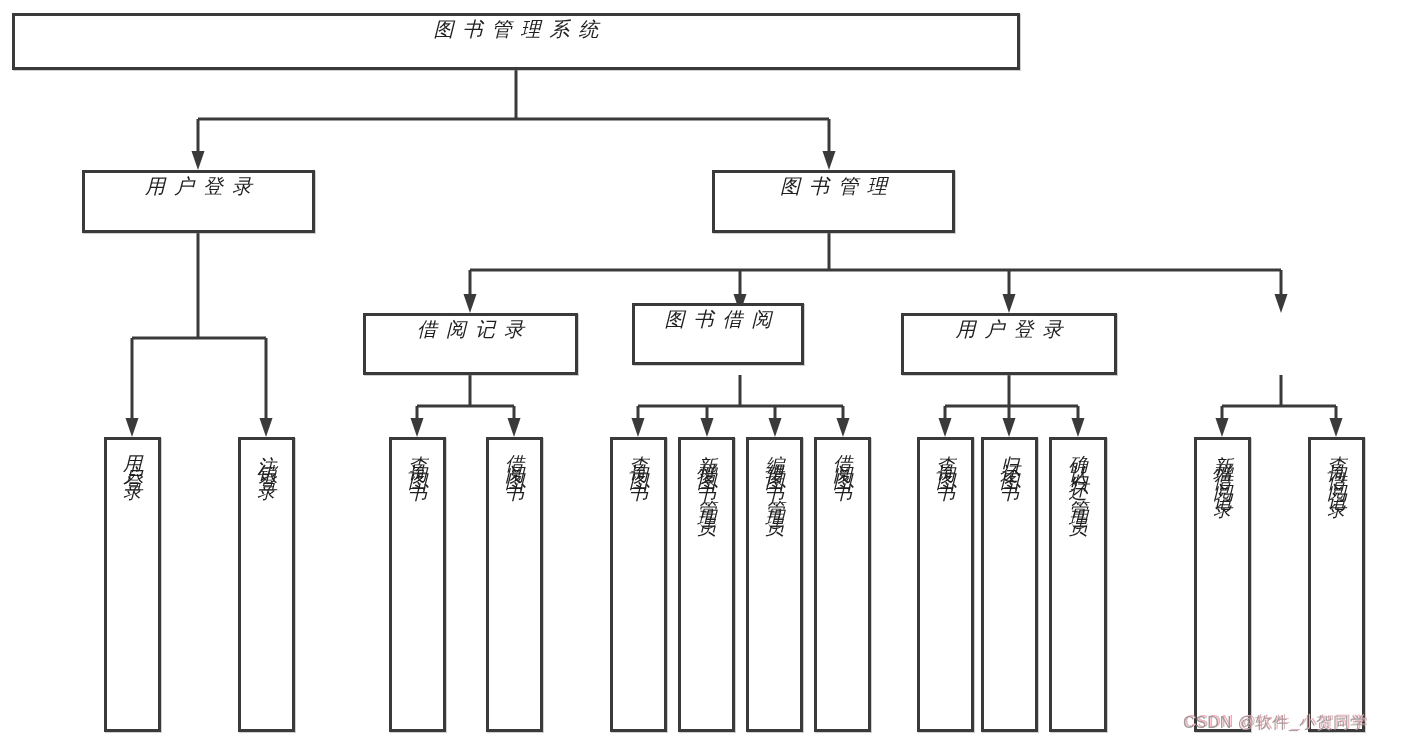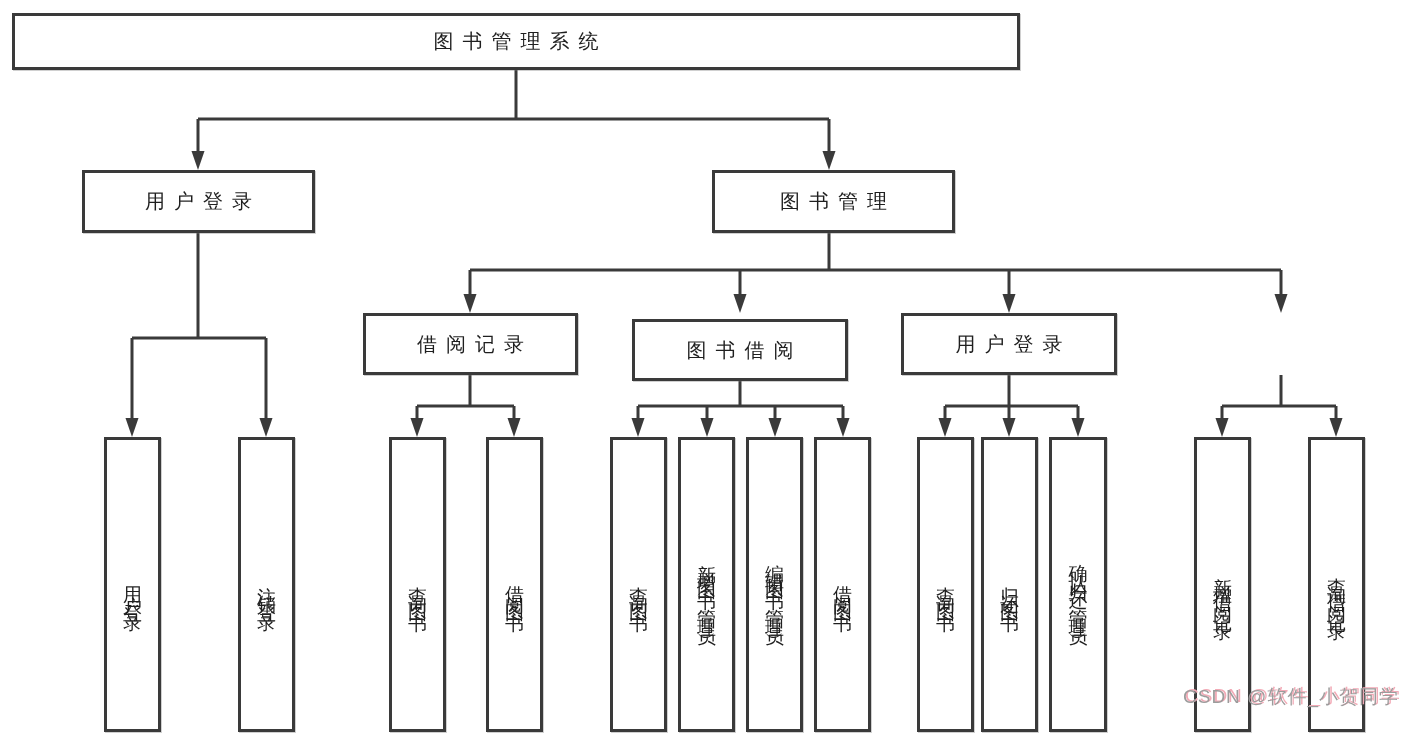--- a/index.html
+++ b/index.html
@@ -9,34 +9,35 @@
     font-family:"Liberation Sans",sans-serif;
     color:var(--text,#1f1f1f);
   }
   .wires{position:absolute;left:0;top:0;width:1405px;height:747px;}
   .wire path{fill:none;stroke:var(--line,#3a3a3a);stroke-width:3;}
   .wire polygon{fill:var(--line,#3a3a3a);stroke:none;}
   .box{
     position:absolute;box-sizing:border-box;
     background:var(--box_bg,#ffffff);
     border:3px solid var(--box_border,#3a3a3a);
-    display:flex;align-items:center;justify-content:center;
+    display:flex;align-items:flex-start;justify-content:center;
     box-shadow:1px 1px 0 rgba(120,120,120,0.35);
+    font-style:italic;
   }
   .box .lbl{
     font-size:20px;letter-spacing:9px;margin-right:-9px;
     white-space:nowrap;color:var(--text,#1f1f1f);
   }
   .box.v .lbl{
     writing-mode:vertical-rl;text-orientation:mixed;
     font-size:19px;letter-spacing:9px;margin-right:0;margin-bottom:-9px;
   }
   .watermark{
-    position:absolute;left:1183px;top:684px;
-    font-size:19px;letter-spacing:1px;white-space:nowrap;
+    position:absolute;left:1183px;top:713px;
+    font-size:16px;letter-spacing:1px;white-space:nowrap;
     color:var(--watermark,#9c9c9c);
     text-shadow:2px -1px 0 var(--watermark_shadow,#f2aab6);
     text-align:right;
   }
 </style>
 </head>
 <body>
 
 <div class="stage">
 
@@ -97,21 +98,21 @@
   <div class="box" style="left:82px;top:170px;width:233px;height:63px">
     <span class="lbl">用户登录</span>
   </div>
   <div class="box" style="left:712px;top:170px;width:243px;height:63px">
     <span class="lbl">图书管理</span>
   </div>
 
   <div class="box" style="left:363px;top:313px;width:215px;height:62px">
     <span class="lbl">借阅记录</span>
   </div>
-  <div class="box" style="left:632px;top:319px;width:216px;height:62px">
+  <div class="box" style="left:632px;top:303px;width:172px;height:62px">
     <span class="lbl">图书借阅</span>
   </div>
   <div class="box" style="left:901px;top:313px;width:216px;height:62px">
     <span class="lbl">用户登录</span>
   </div>
 
   <div class="box v" style="left:104px;top:437px;width:57px;height:295px">
     <span class="lbl">用户登录</span>
   </div>
   <div class="box v" style="left:238px;top:437px;width:57px;height:295px">

